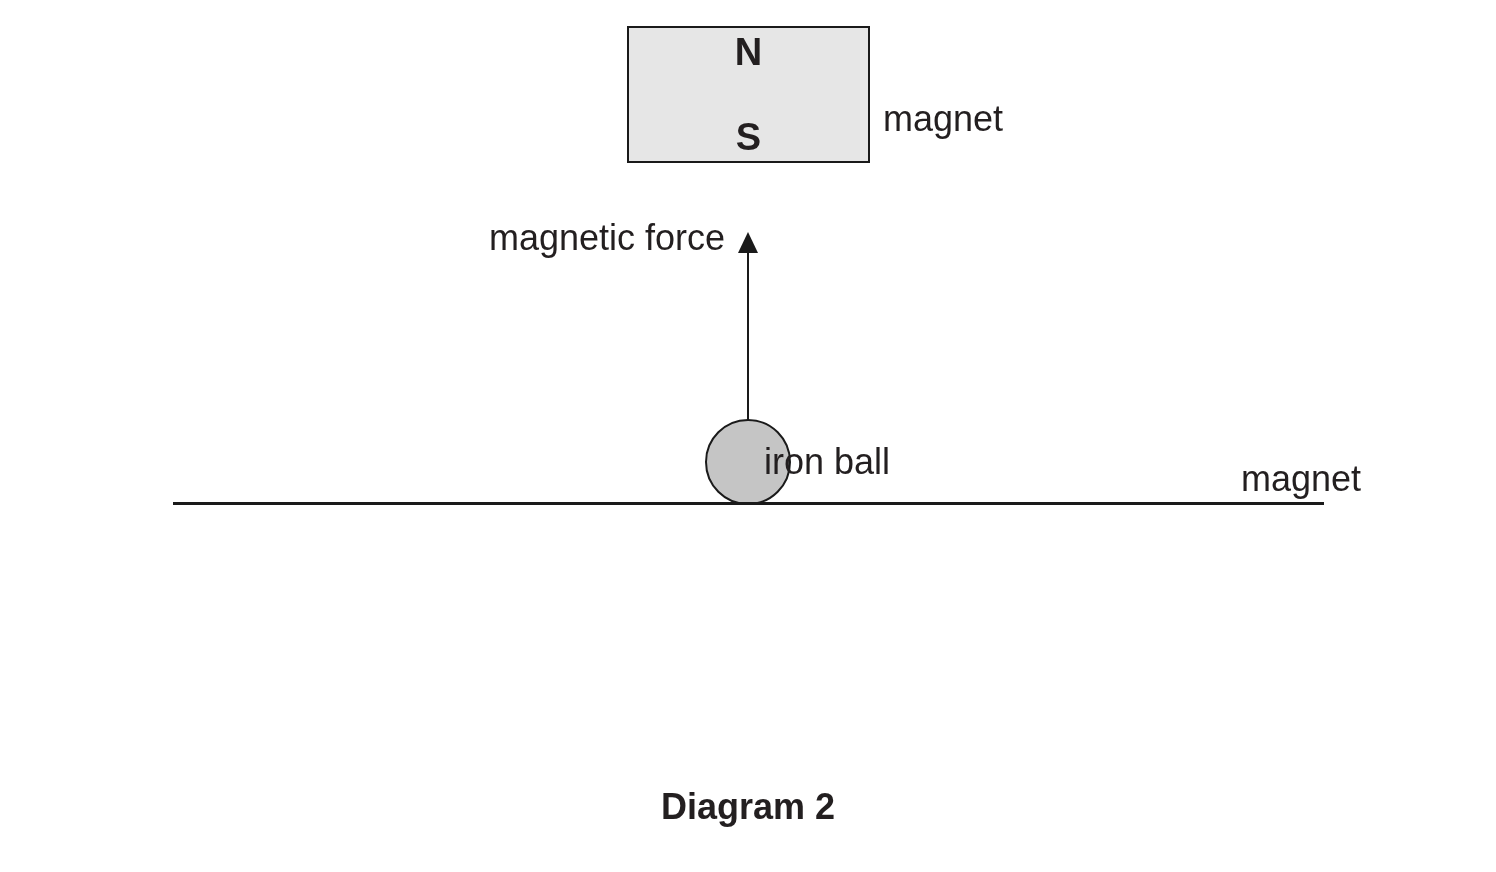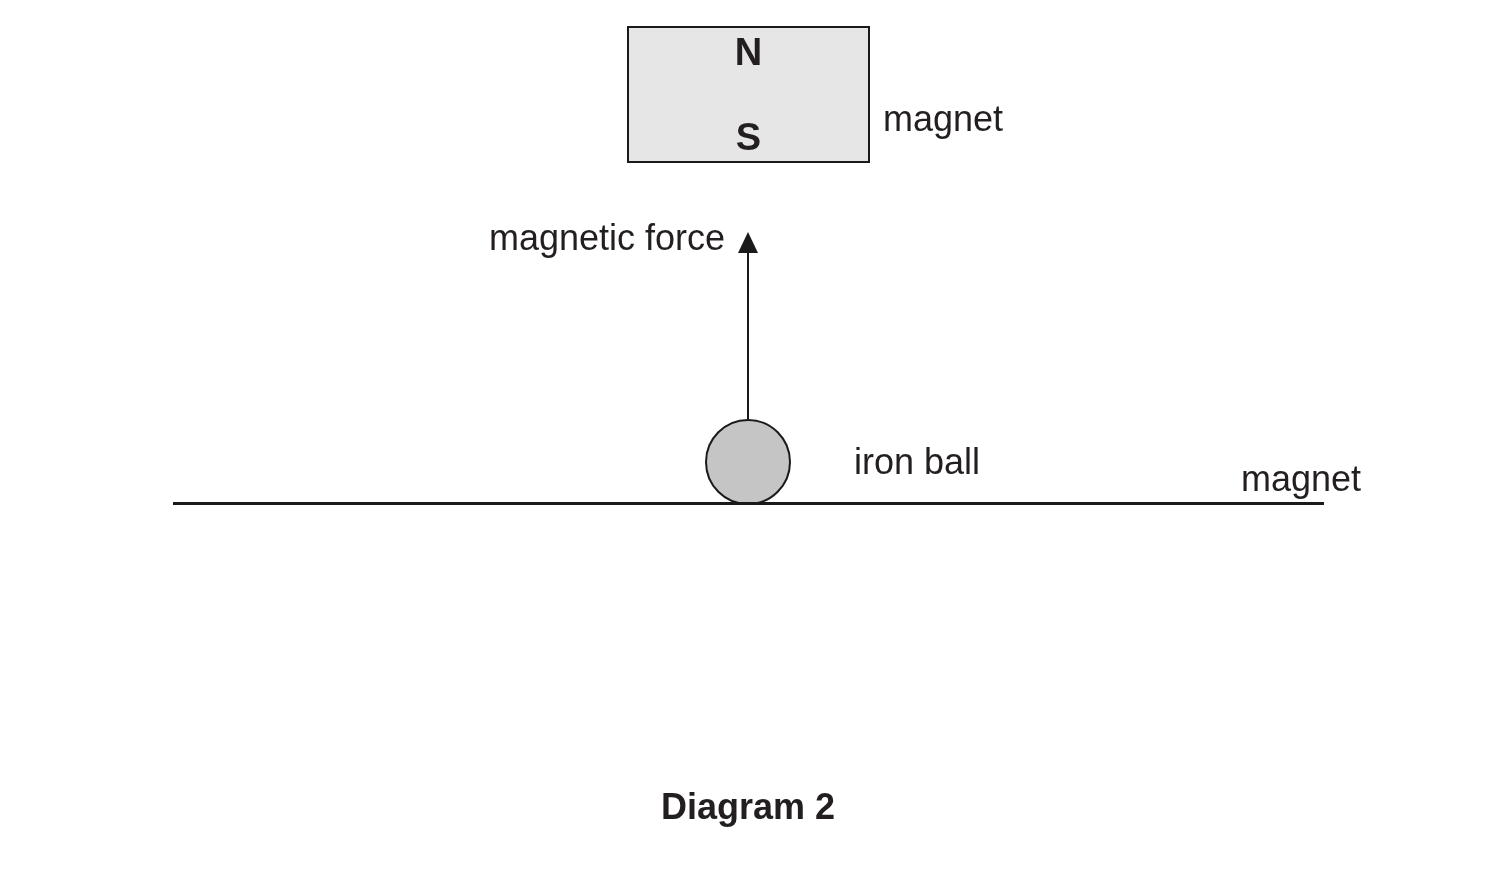--- a/index.html
+++ b/index.html
@@ -64,21 +64,21 @@
   }
   .ball{
     position:absolute;
     left:705px; top:419px;
     width:86px; height:86px;
     border-radius:50%;
     background:var(--ball-fill);
     border:2px solid var(--stroke);
     box-sizing:border-box;
   }
-  .ball-label{ left:854px; top:441px; }
+  .ball-label{ left:764px; top:441px; }
   .table-line{
     position:absolute;
     left:173px; top:502px;
     width:1151px; height:3px;
     background:var(--stroke);
   }
   .table-label{ left:1241px; top:458px; }
   .caption{
     position:absolute;
     left:0; top:786px;

